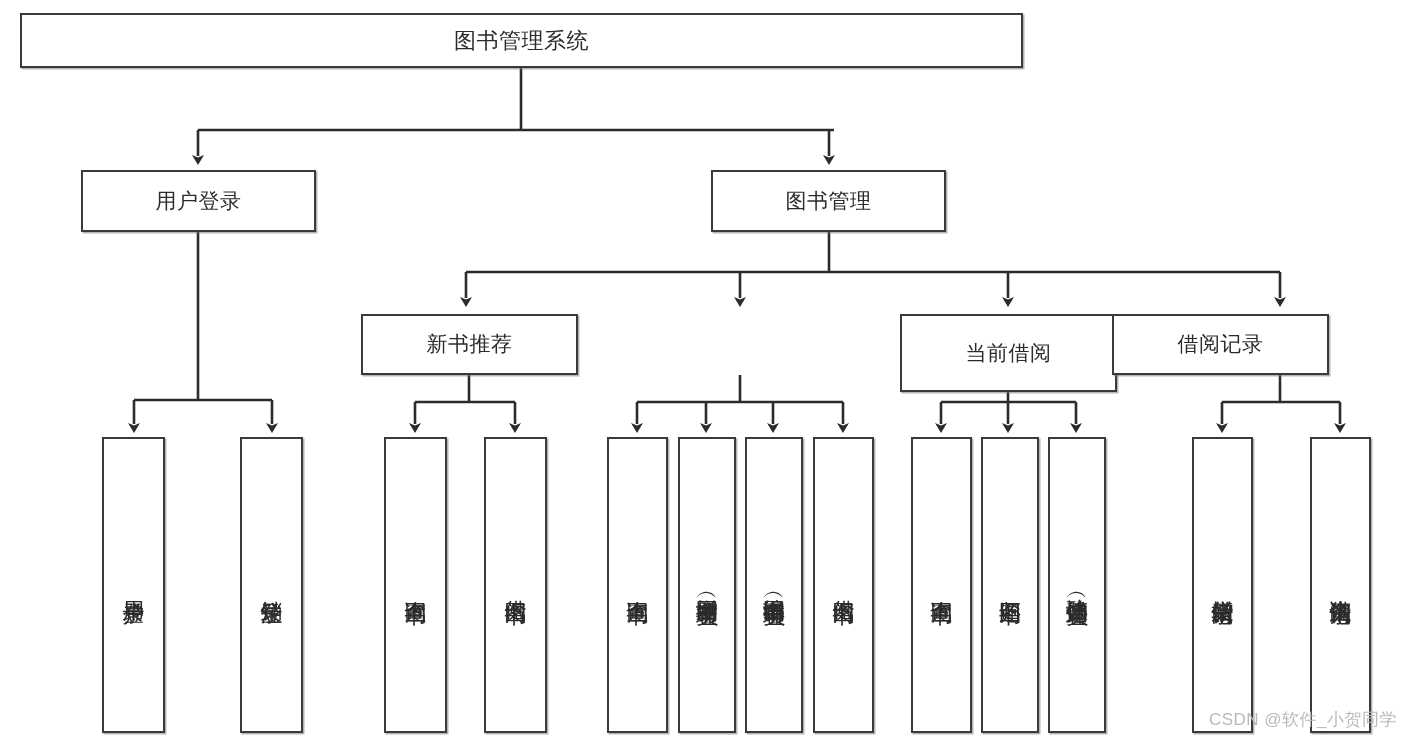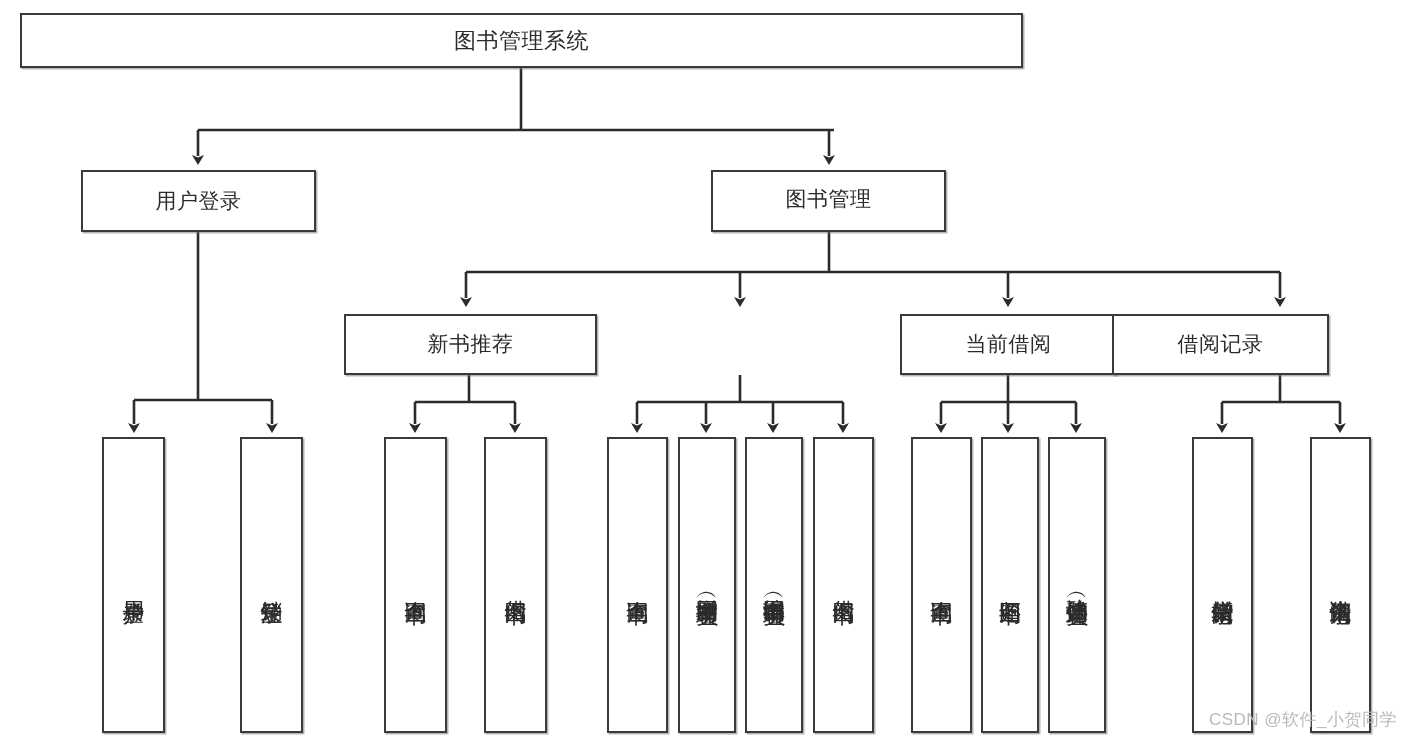--- a/index.html
+++ b/index.html
@@ -132,30 +132,30 @@
   </svg>
 
   <div class="node horizontal root" style="left:20px; top:13px; width:1003px; height:55px;">
     <span class="node-label">图书管理系统</span>
   </div>
 
   <div class="node horizontal" style="left:81px; top:170px; width:235px; height:62px;">
     <span class="node-label">用户登录</span>
   </div>
 
-  <div class="node horizontal" style="left:711px; top:170px; width:235px; height:62px;font-family:Liberation Mono, monospace;">
+  <div class="node horizontal" style="left:711px; top:170px; width:235px; height:62px;">
     <span class="node-label">图书管理</span>
   </div>
 
-  <div class="node horizontal" style="left:344px; top:314px; width:253px; height:61px;">
+  <div class="node horizontal" style="left:361px; top:314px; width:217px; height:61px;">
     <span class="node-label">新书推荐</span>
   </div>
 
 
-  <div class="node horizontal" style="left:900px; top:314px; width:217px; height:61px;">
+  <div class="node horizontal" style="left:900px; top:314px; width:217px; height:78px;">
     <span class="node-label">当前借阅</span>
   </div>
 
   <div class="node horizontal" style="left:1112px; top:314px; width:217px; height:61px;">
     <span class="node-label">借阅记录</span>
   </div>
 
   <div class="node vertical" style="left:102px; top:437px; width:63px; height:296px;">
     <span class="node-label">用户登录</span>
   </div>

